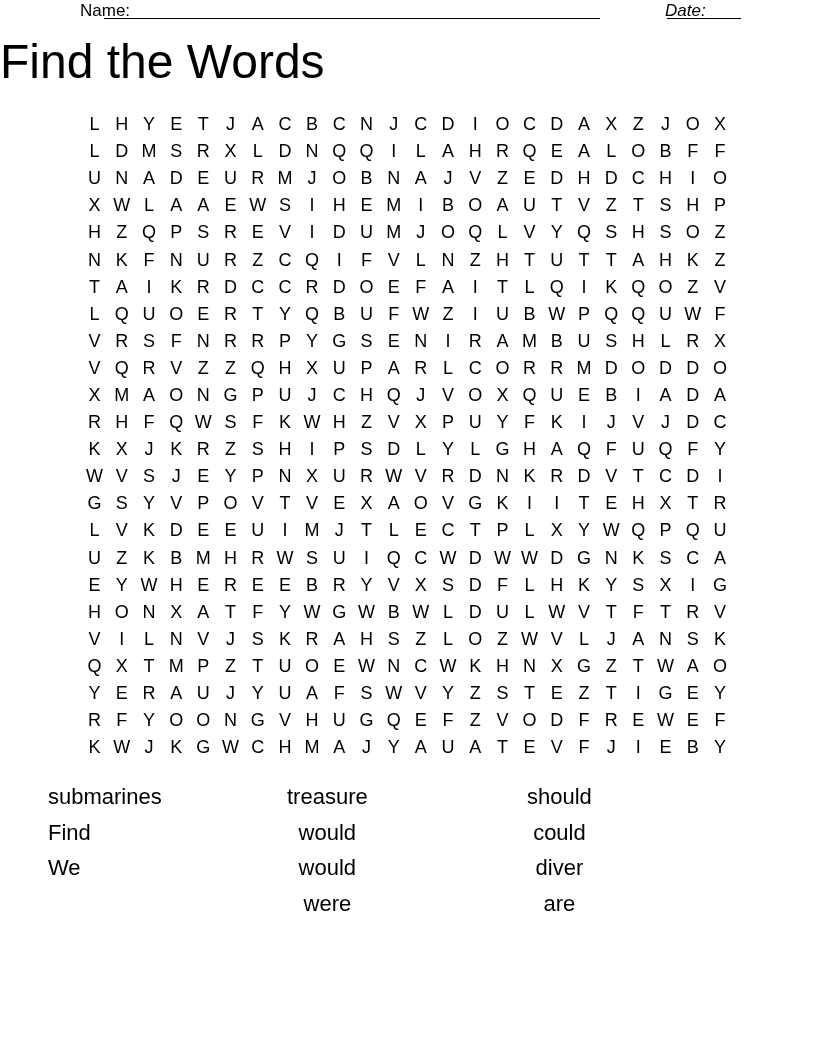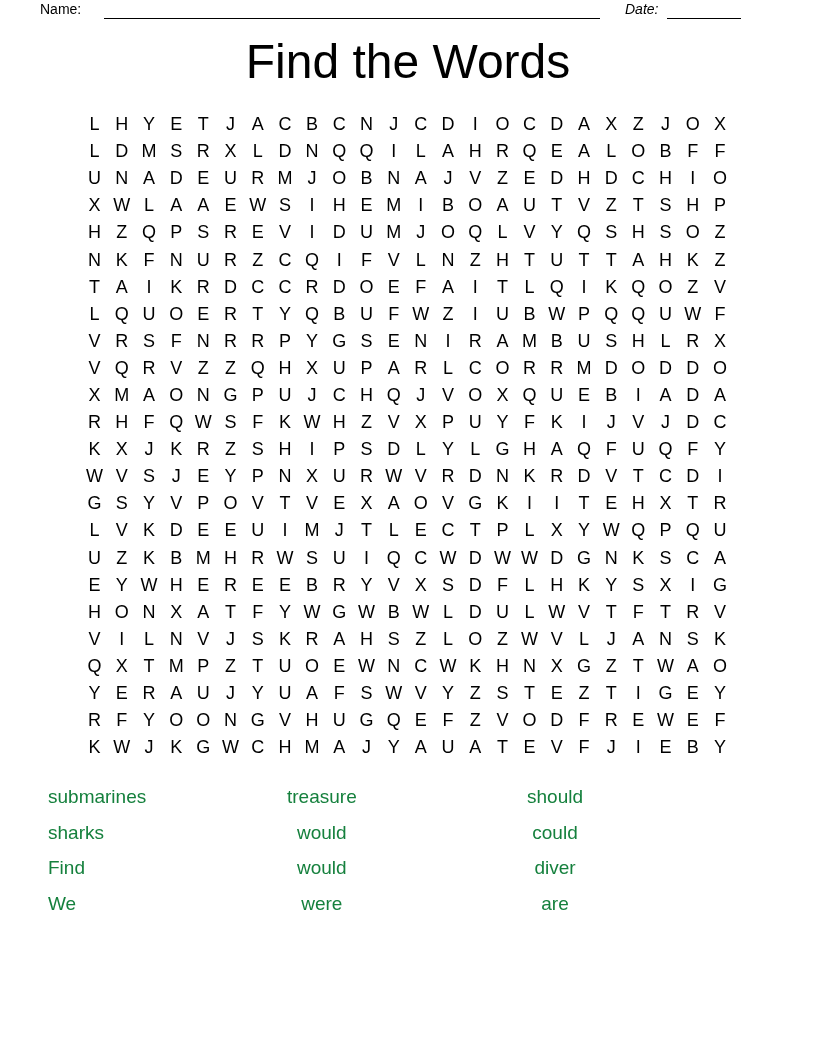--- a/index.html
+++ b/index.html
@@ -21,42 +21,42 @@
   .header-row {
     position: absolute;
     top: 0px;
     left: 0px;
     width: 816px;
     height: 24px;
   }
   .hdr-label {
     position: absolute;
     top: 1px;
-    font-size: 14px;
+    font-size: 17px;
     color: #000000;
     white-space: nowrap;
+    margin-left: 40px;
   }
   .name-label { left: 40px; }
   .date-label { left: 625px; font-style: italic; }
   .fill-line {
     position: absolute;
     border-bottom: 1.5px solid #000000;
     height: 17px;
     top: 1px;
   }
   .name-line { left: 104px; width: 496px; }
   .date-line { left: 667px; width: 74px; }
 
   
   .title {
     position: absolute;
     top: 34px;
     left: 0px;
     width: 816px;
-    text-align: center;
     font-size: 48px;
     font-weight: 400;
     letter-spacing: 0px;
     color: #000000;
     margin: 0;
   }
 
   
   .grid {
     position: absolute;
@@ -88,23 +88,23 @@
     height: 180px;
   }
   .word-col {
     position: absolute;
     top: 0;
   }
   .word-col-0 { left: 48px; }
   .word-col-1 { left: 287px; text-align: center; }
   .word-col-2 { left: 527px; text-align: center; }
   .word-item {
-    font-size: 19px;
+    font-size: 22px;
     line-height: 35.6px;
-    color: #15803d;
+    color: #000000;
     white-space: nowrap;
   }
 </style>
 </head>
 <body>
 
 <div class="page">
 
   <div class="header-row">
     <span class="hdr-label name-label">Name:</span>
@@ -738,21 +738,20 @@
         <span class="cell">I</span>
         <span class="cell">E</span>
         <span class="cell">B</span>
         <span class="cell">Y</span>
       </div>
     </div>
 
   <div class="word-list" id="word-list">
       <div class="word-col word-col-0">
         <div class="word-item">submarines</div>
-        <div class="word-item">sharks</div>
         <div class="word-item">Find</div>
         <div class="word-item">We</div>
       </div>
       <div class="word-col word-col-1">
         <div class="word-item">treasure</div>
         <div class="word-item">would</div>
         <div class="word-item">would</div>
         <div class="word-item">were</div>
       </div>
       <div class="word-col word-col-2">

